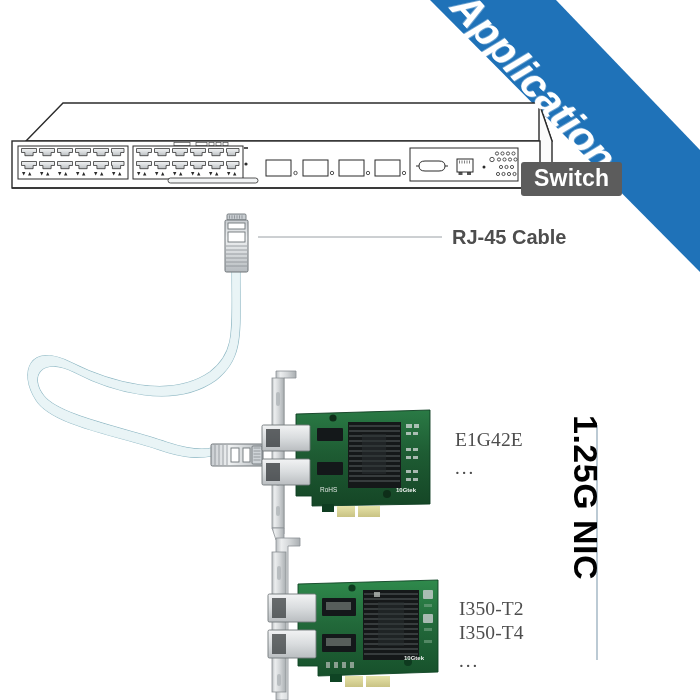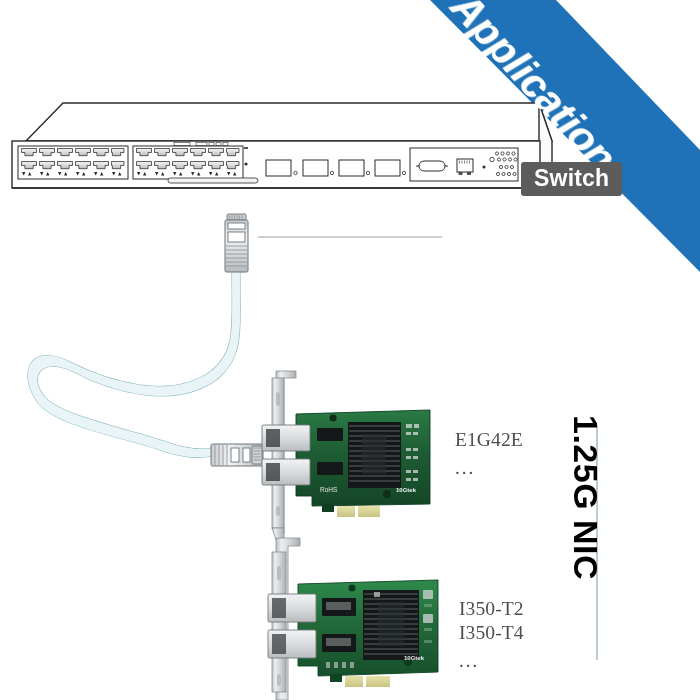--- a/index.html
+++ b/index.html
@@ -539,20 +539,21 @@
 
     </g>
   </svg>
 
   <div id="ribbon-wrap">
     <div id="ribbon-text">Application</div>
   </div>
 
   <div id="switch-badge">Switch</div>
 
+  <div id="cable-label">RJ-45 Cable</div>
 
   <div class="nic-label" id="label-top">
     <div>E1G42E</div>
     <span class="dots">...</span>
   </div>
 
   <div class="nic-label" id="label-bottom">
     <div>I350-T2</div>
     <div>I350-T4</div>
     <span class="dots">...</span>

